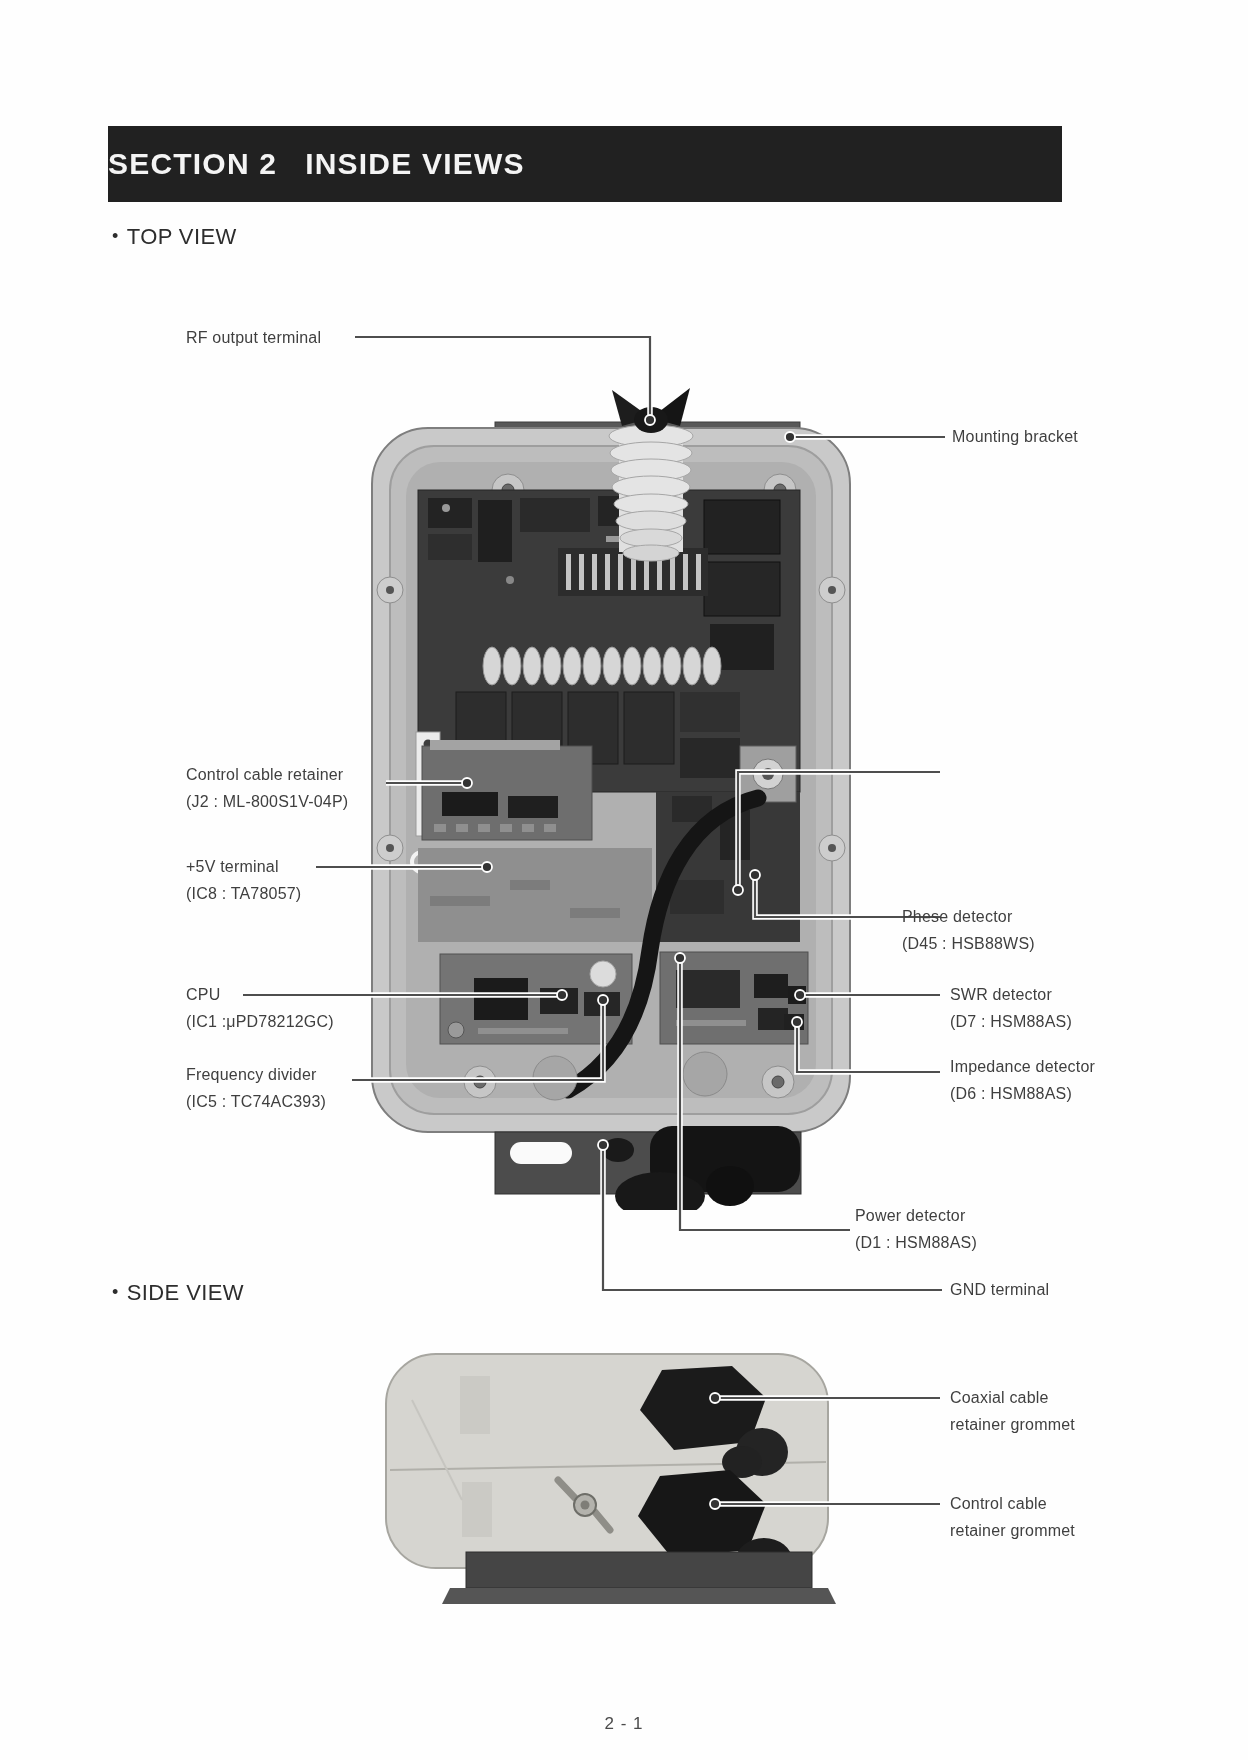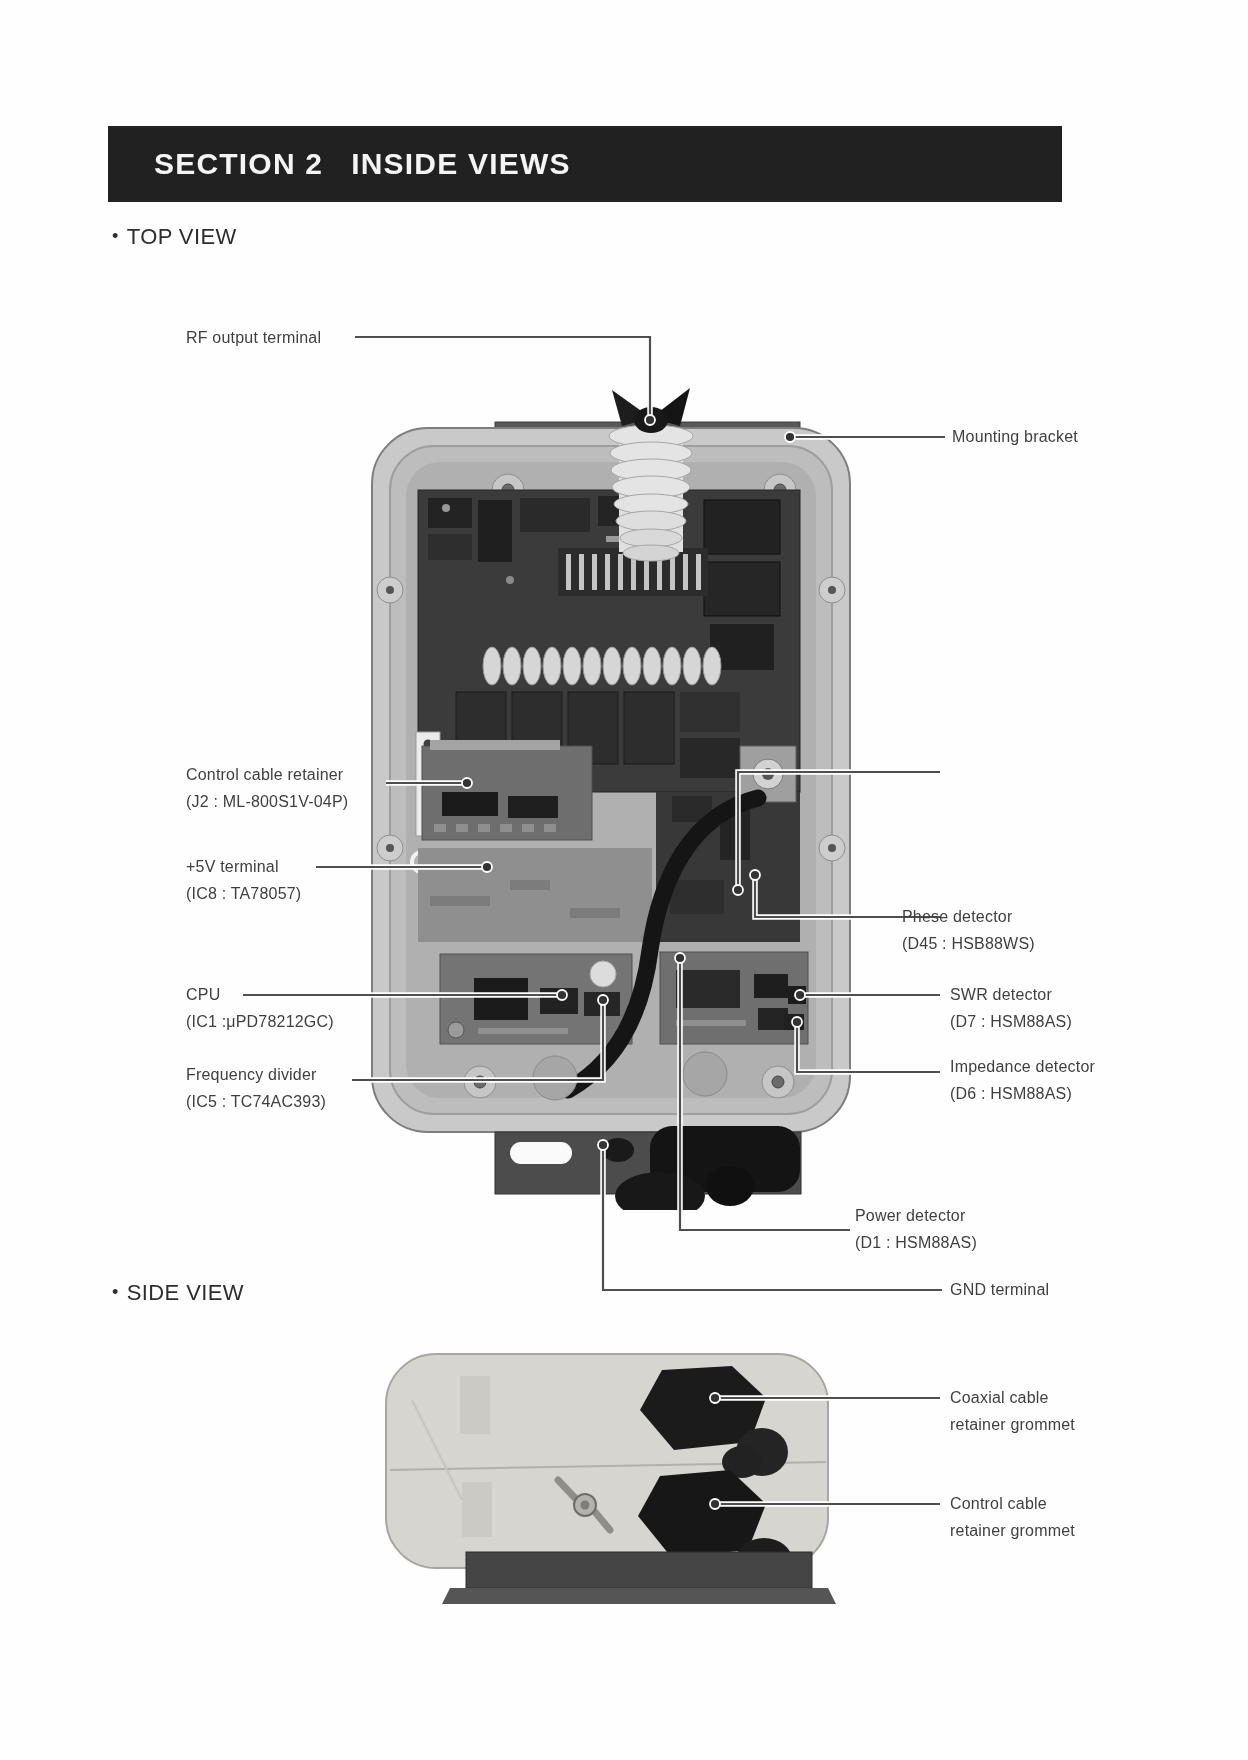--- a/index.html
+++ b/index.html
@@ -1,19 +1,19 @@
 <!DOCTYPE html>
 <html><head>
 <meta charset="utf-8">
 <style>
   html,body{margin:0;padding:0;background:#e8e8e8;}
   #page{position:relative;width:1248px;height:1760px;background:#fefefe;
         font-family:"Liberation Sans","DejaVu Sans",sans-serif;overflow:hidden;}
   .header-bar{position:absolute;left:108px;top:126px;width:954px;height:76px;
-        background:#212121;display:flex;align-items:center;padding-left:46px;
+        background:#212121;display:flex;align-items:center;
         box-sizing:border-box;}
   .header-title{font-size:30px;font-weight:bold;color:#f4f4f4;letter-spacing:1.2px;}
   .header-title .t2{margin-left:28px;}
   .view-heading{position:absolute;font-size:22px;font-weight:normal;color:#2d2d2d;
         letter-spacing:0.4px;white-space:nowrap;}
   .view-heading .bullet{font-size:18px;vertical-align:2px;margin-right:8px;}
   .callout{position:absolute;font-size:16px;line-height:27px;color:#3f3f3f;
         letter-spacing:0.2px;white-space:nowrap;}
   .photo{position:absolute;}
   #leaders{position:absolute;left:0;top:0;pointer-events:none;}
@@ -370,14 +370,15 @@
   </div>
   <div class="callout" style="left:950px;top:1384px">
     <div>Coaxial cable</div>
     <div>retainer grommet</div>
   </div>
   <div class="callout" style="left:950px;top:1490px">
     <div>Control cable</div>
     <div>retainer grommet</div>
   </div>
 
+  <div class="page-number">2 - 1</div>
 
 </div>
 
 </body></html>

